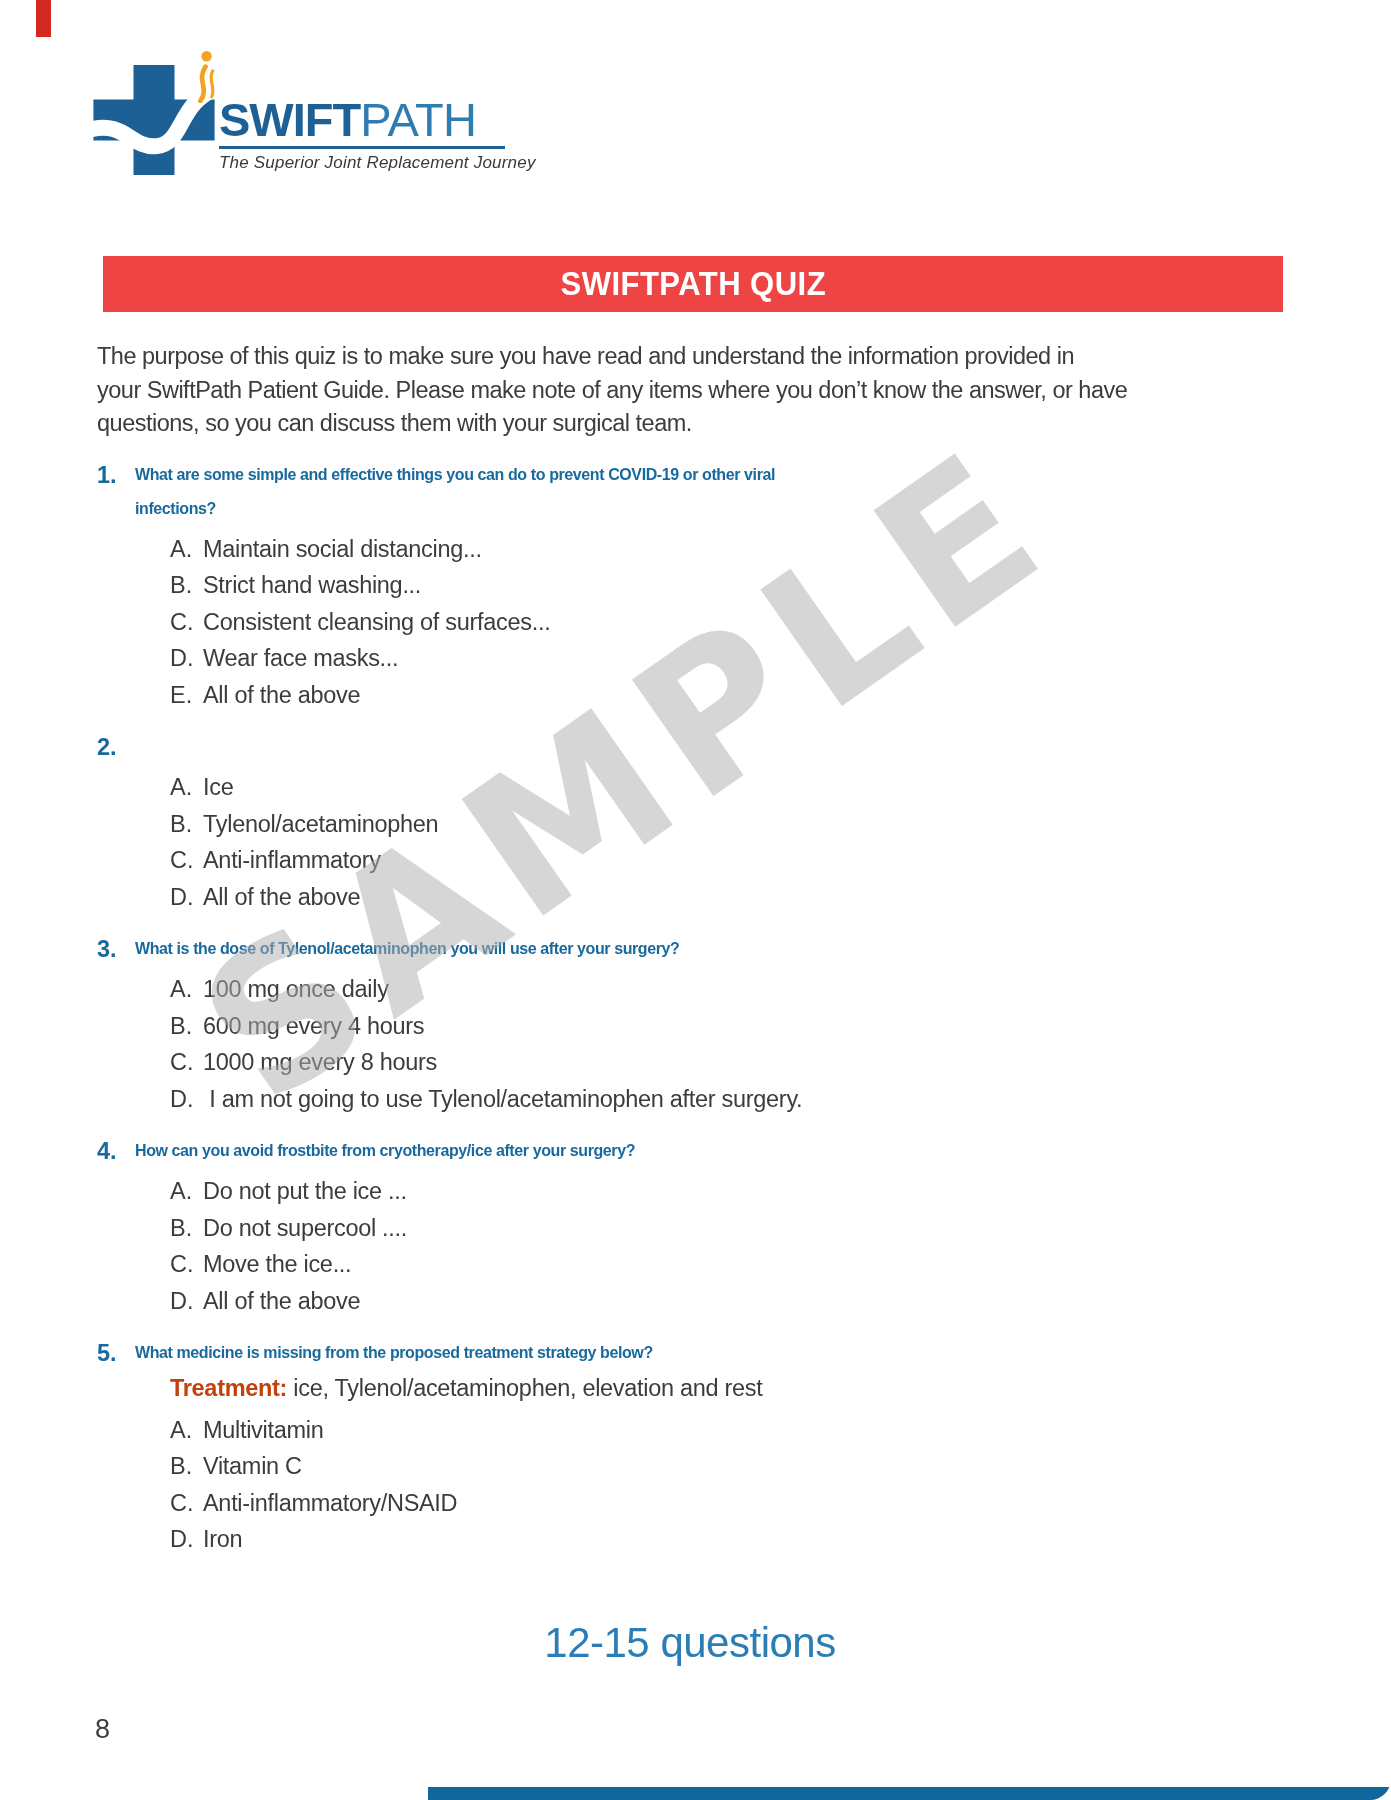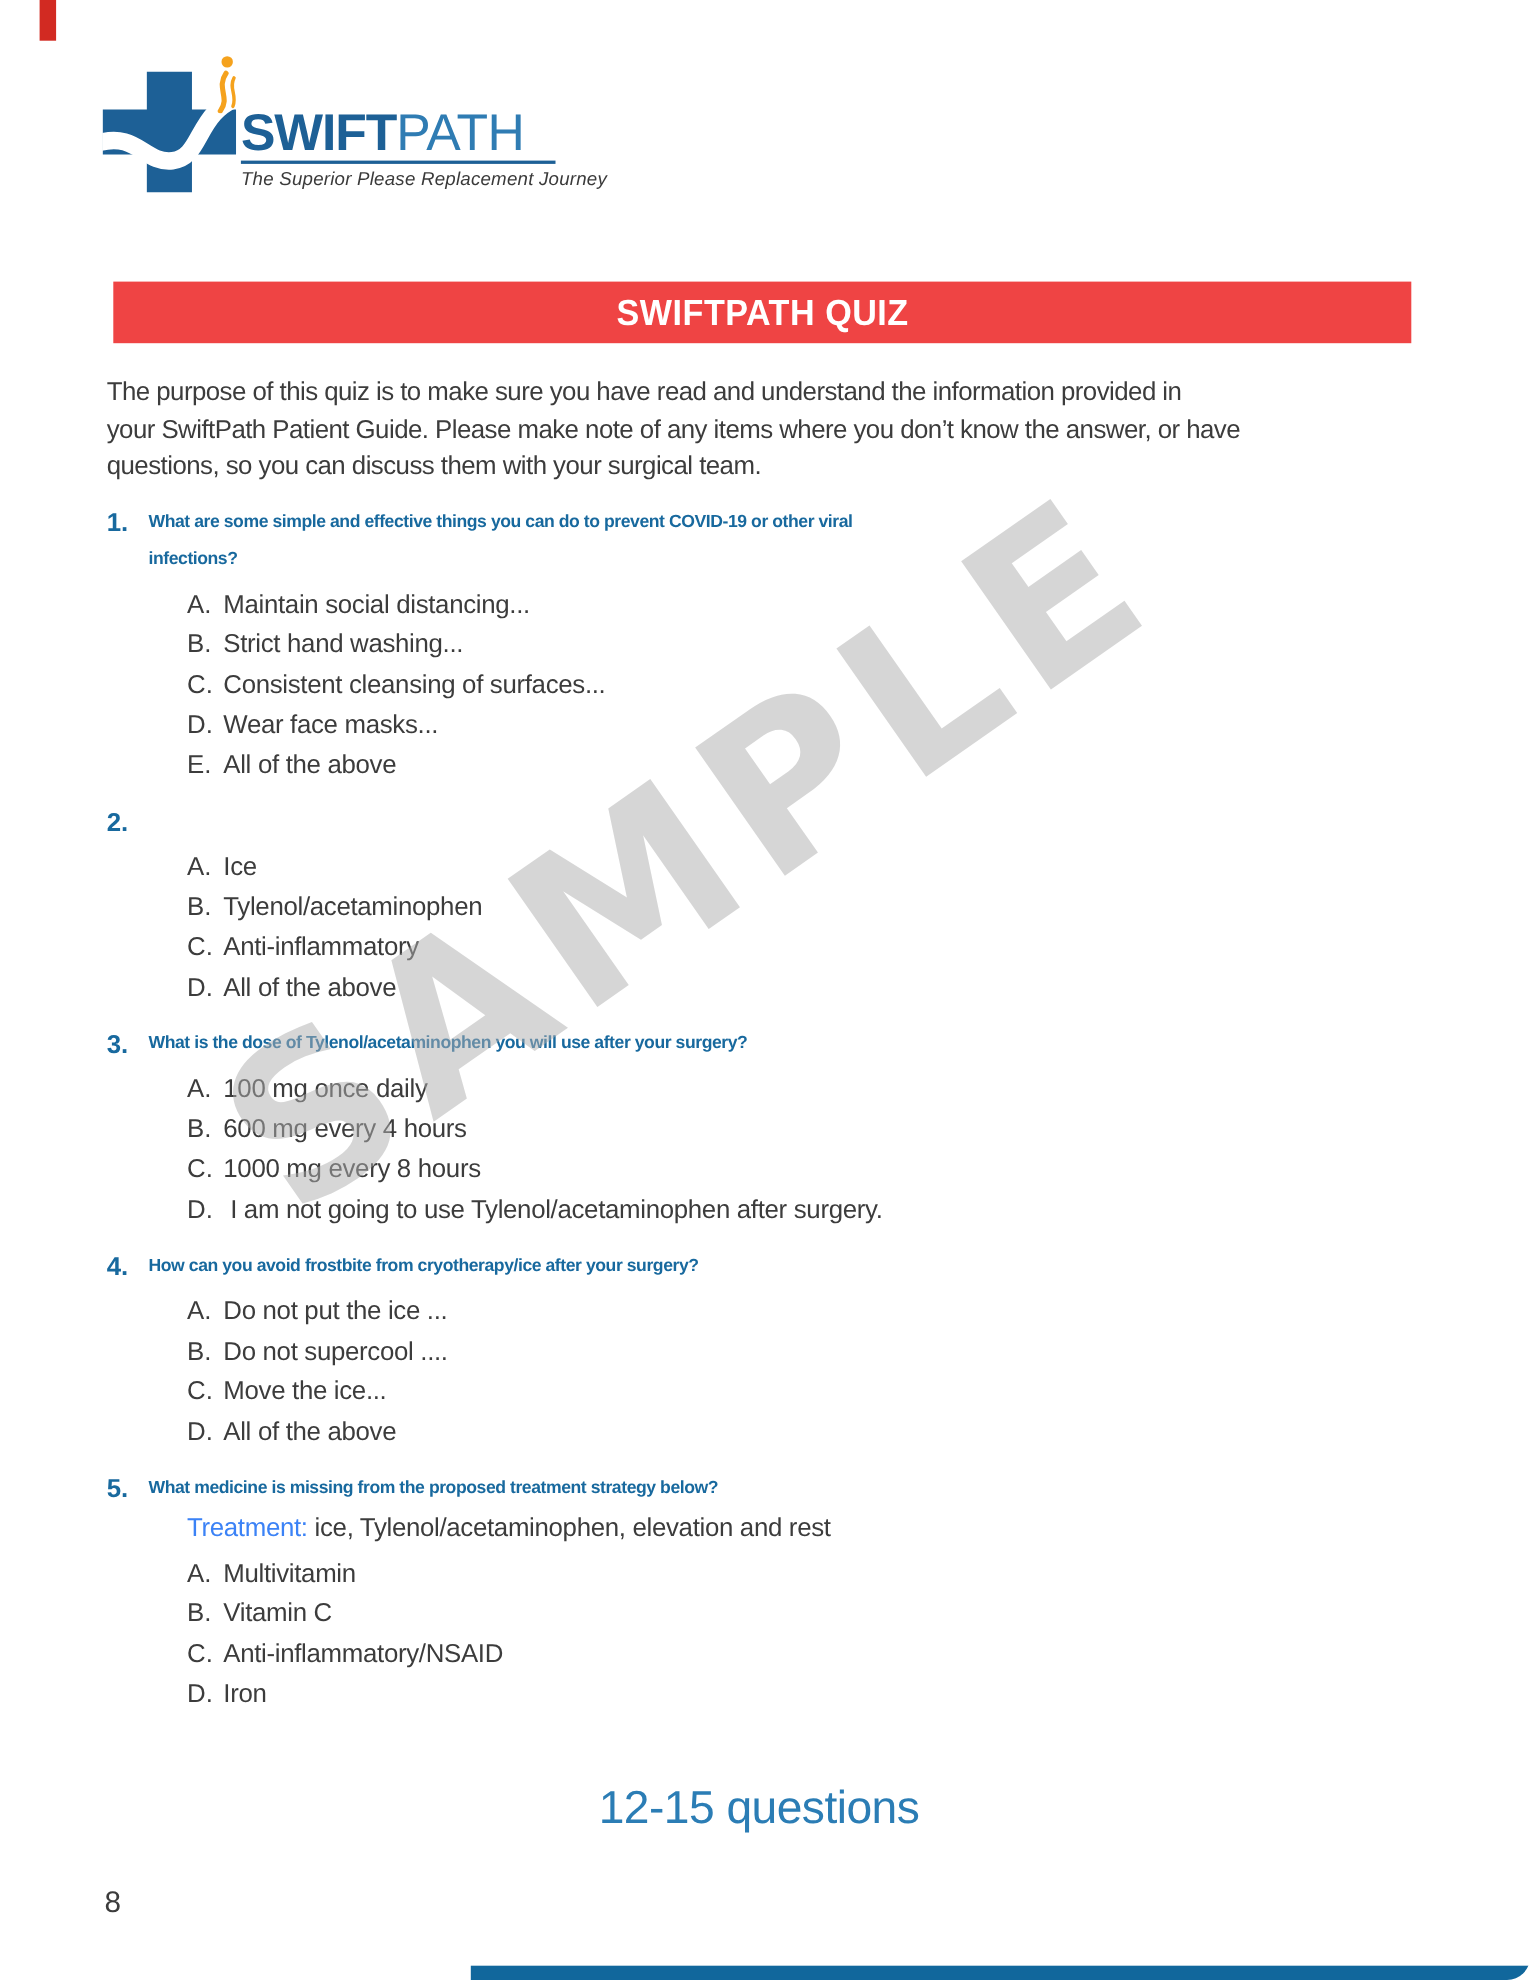--- a/index.html
+++ b/index.html
@@ -33,21 +33,21 @@
   .q{margin-top:17px;}
   .qhead{display:flex;align-items:flex-start;}
   .qnum{flex:0 0 38px;font-weight:700;color:#18699e;font-size:23.5px;line-height:34px;}
   .qtext{font-weight:700;color:#18699e;font-size:16px;line-height:34px;letter-spacing:-0.4px;
          white-space:pre-line;}
   .opts{margin-top:5px;}
   .opt{display:flex;align-items:flex-start;padding-left:73px;}
   .olab{flex:0 0 33px;font-size:23.5px;line-height:36.5px;}
   .otext{font-size:23.5px;line-height:36.5px;letter-spacing:-0.3px;white-space:pre;}
   .treatline{padding-left:73px;font-size:23.5px;line-height:36.5px;letter-spacing:-0.3px;}
-  .treatline .tl-label{font-weight:400;color:#3b82f6;}
+  .treatline .tl-label{font-weight:700;color:#c2410c;}
 
   
   .watermark{position:absolute;left:125px;top:645px;width:1000px;height:260px;z-index:5;
              display:flex;align-items:center;justify-content:center;
              transform:rotate(-35deg);pointer-events:none;
              font-family:"DejaVu Sans",sans-serif;font-weight:700;font-size:195px;
              letter-spacing:14px;color:rgba(174,174,174,0.5);white-space:nowrap;}
 
   
   .footnote{position:absolute;left:97px;top:1620px;width:1186px;text-align:center;
@@ -67,21 +67,21 @@
       <path d="M43,0 H87 V37 H130 V81 H87 V118 H43 V81 H0 V37 H43 Z" fill="#1d6096"></path>
       <path d="M-6,70 C34,58 40,90 68,87 C98,84 90,38 136,24" stroke="#ffffff" stroke-width="17" fill="none"></path>
     </svg>
     <svg class="person" width="27" height="54" viewBox="0 0 26 52">
       <circle cx="14" cy="7" r="5" fill="#f5a21d"></circle>
       <path d="M8,50 C17,38 4,30 13,17" stroke="#f5a21d" stroke-width="4.5" fill="none" stroke-linecap="round"></path>
       <path d="M19,46 C23,36 15,30 20,21" stroke="#f5a21d" stroke-width="3" fill="none" stroke-linecap="round"></path>
     </svg>
     <div class="brand"><span class="b1">SWIFT</span><span class="b2">PATH</span></div>
     <div class="brand-rule"></div>
-    <div class="tagline">The Superior Please Replacement Journey</div>
+    <div class="tagline">The Superior Joint Replacement Journey</div>
   </div>
 
   <div class="titlebar">
     <span class="titletext">SWIFTPATH QUIZ</span>
   </div>
 
   <div class="content">
     <div class="intro">The purpose of this quiz is to make sure you have read and understand the information provided in
 your SwiftPath Patient Guide. Please make note of any items where you don’t know the answer, or have
 questions, so you can discuss them with your surgical team.</div>

